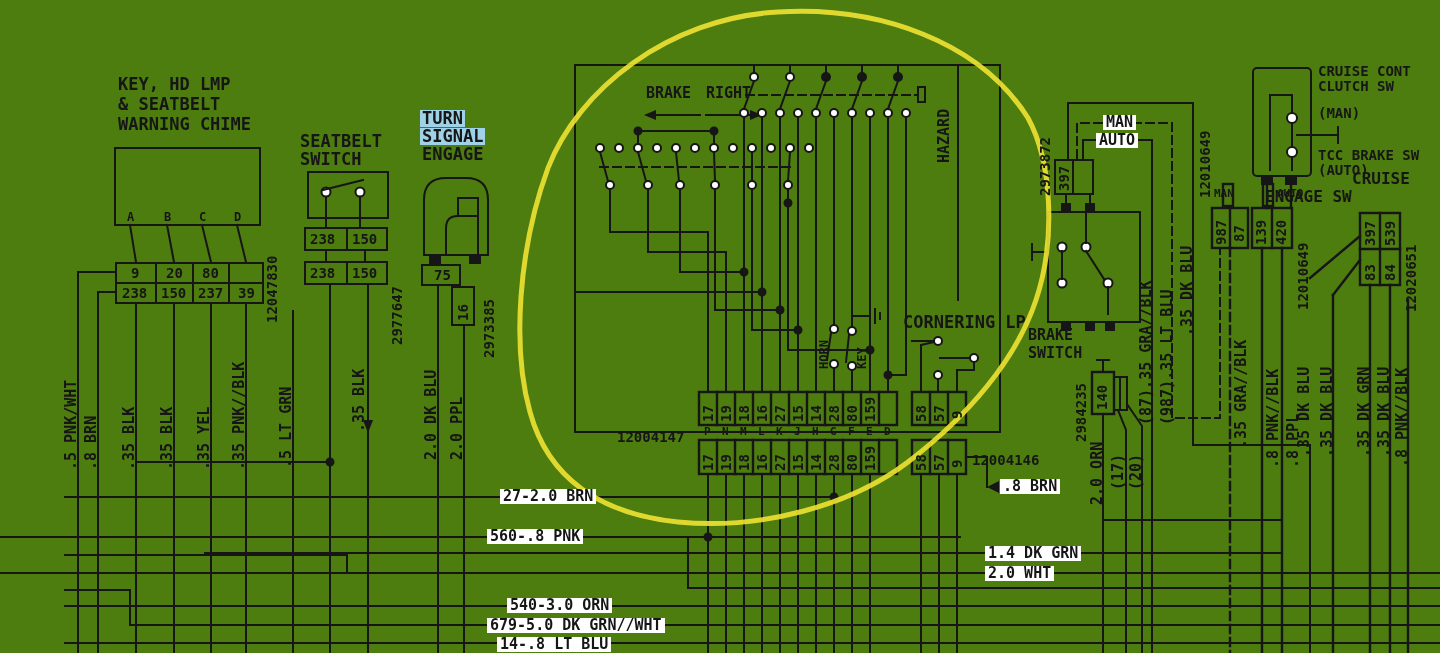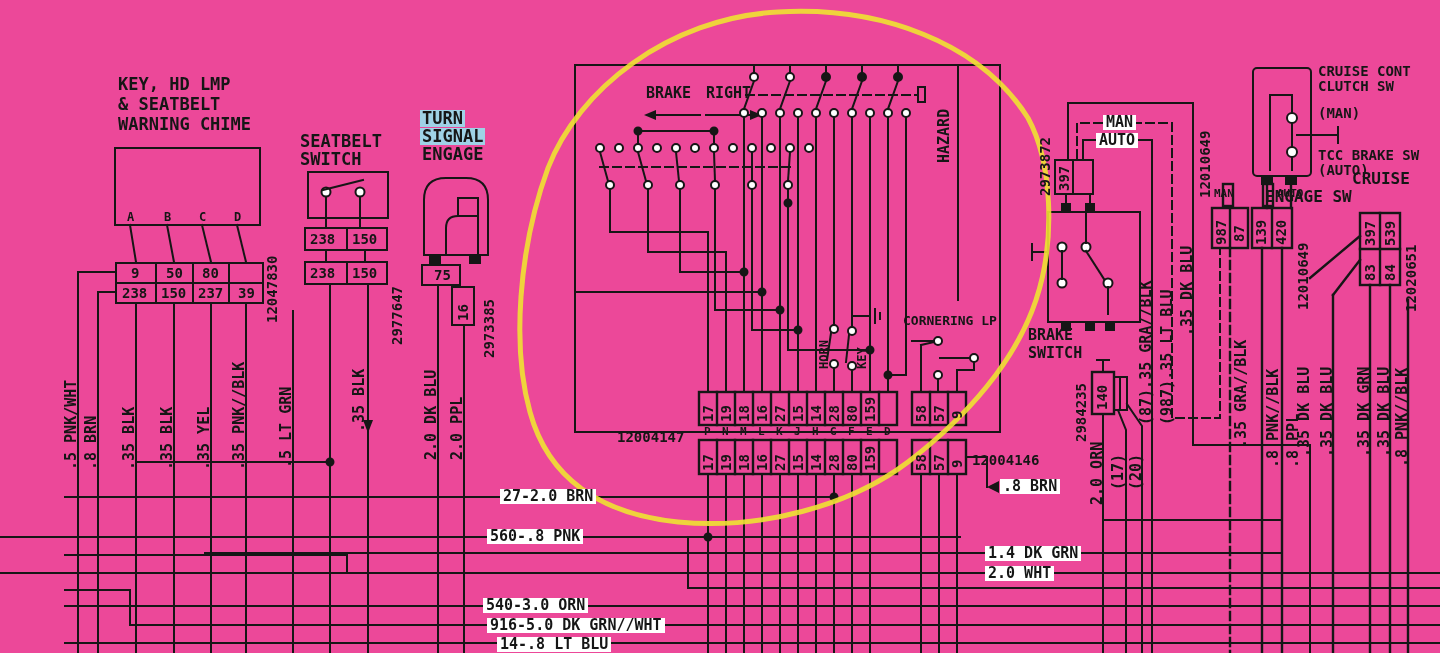--- a/index.html
+++ b/index.html
@@ -1,22 +1,22 @@
 <!DOCTYPE html>
 <html><head>
 <meta charset="utf-8">
 <style>
   html,body{margin:0;padding:0;background:#e8e8e8;}
-  #stage{position:relative;width:1440px;height:653px;background:#ec4899;overflow:hidden;
+  #stage{position:relative;width:1440px;height:653px;background:#4d7c0f;overflow:hidden;
          font-family:"DejaVu Sans Mono","Liberation Mono",monospace;}
   #art{position:absolute;left:0;top:0;}
   .lbl{position:absolute;font:bold 15px "DejaVu Sans Mono","Liberation Mono",monospace;
        color:#161616;white-space:pre;line-height:1;letter-spacing:0;}
   .v{transform:rotate(-90deg);transform-origin:0 0;}
-  .s11{font-size:11px}.s12{font-size:12px}.s13{font-size:13px}
+  .s11{font-size:11px}.s12{font-size:12px}.s13{font-size:17px}
   .s14{font-size:14px}.s16{font-size:16px}.s17{font-size:17px}
   .mask{background:#fff;padding:0 3px;}
   .hl{padding:0 2px;}
 </style>
 </head>
 <body>
 
 <div id="stage">
 
 <svg id="art" width="1440" height="653" viewBox="0 0 1440 653" style="stroke:#161616;stroke-width:2;fill:none;stroke-linecap:square;">
@@ -346,21 +346,21 @@
 </svg>
 
 <div class="lbl s17" style="left:118px;top:76px">KEY, HD LMP</div>
 <div class="lbl s17" style="left:118px;top:96px">&amp; SEATBELT</div>
 <div class="lbl s17" style="left:118px;top:116px">WARNING CHIME</div>
 <div class="lbl s12" style="left:127px;top:211px">A</div>
 <div class="lbl s12" style="left:164px;top:211px">B</div>
 <div class="lbl s12" style="left:199px;top:211px">C</div>
 <div class="lbl s12" style="left:234px;top:211px">D</div>
 <div class="lbl s14" style="left:131px;top:266px">9</div>
-<div class="lbl s14" style="left:166px;top:266px">50</div>
+<div class="lbl s14" style="left:166px;top:266px">20</div>
 <div class="lbl s14" style="left:202px;top:266px">80</div>
 <div class="lbl s14" style="left:122px;top:286px">238</div>
 <div class="lbl s14" style="left:161px;top:286px">150</div>
 <div class="lbl s14" style="left:198px;top:286px">237</div>
 <div class="lbl s14" style="left:238px;top:286px">39</div>
 <div class="lbl s14 v" style="left:265px;top:323px">12047830</div>
 
 <div class="lbl v" style="left:64px;top:470px">.5 PNK/WHT</div>
 <div class="lbl v" style="left:84px;top:470px">.8 BRN</div>
 <div class="lbl v" style="left:122px;top:470px">.35 BLK</div>
@@ -482,19 +482,19 @@
 <div class="lbl v" style="left:1395px;top:467px">.8 PNK//BLK</div>
 
 <div class="lbl s14 v" style="left:1074px;top:442px">2984235</div>
 <div class="lbl s14 v" style="left:1095px;top:410px">140</div>
 <div class="lbl v" style="left:1090px;top:505px">2.0 ORN</div>
 <div class="lbl v" style="left:1111px;top:490px">(17)</div>
 <div class="lbl v" style="left:1129px;top:490px">(20)</div>
 
 <div class="lbl mask" style="left:500px;top:489px">27-2.0 BRN</div>
 <div class="lbl mask" style="left:487px;top:529px">560-.8 PNK</div>
-<div class="lbl mask" style="left:483px;top:598px">540-3.0 ORN</div>
-<div class="lbl mask" style="left:487px;top:618px">916-5.0 DK GRN//WHT</div>
+<div class="lbl mask" style="left:507px;top:598px">540-3.0 ORN</div>
+<div class="lbl mask" style="left:487px;top:618px">679-5.0 DK GRN//WHT</div>
 <div class="lbl mask" style="left:497px;top:637px">14-.8 LT BLU</div>
 <div class="lbl mask" style="left:985px;top:546px">1.4 DK GRN</div>
 <div class="lbl mask" style="left:985px;top:566px">2.0 WHT</div>
 
 </div>
 
 </body></html>

